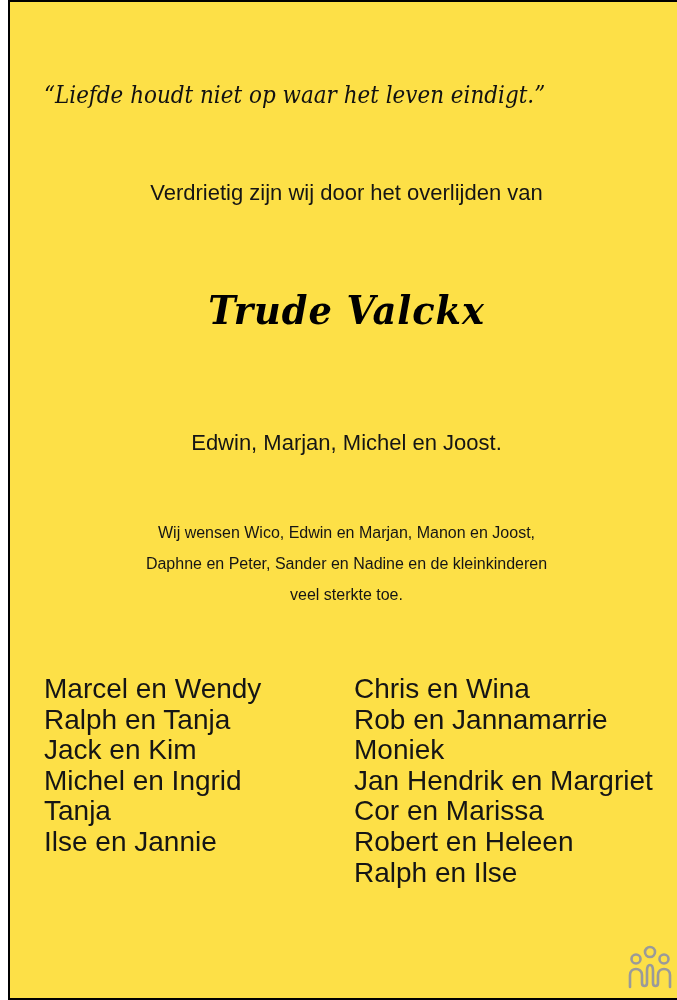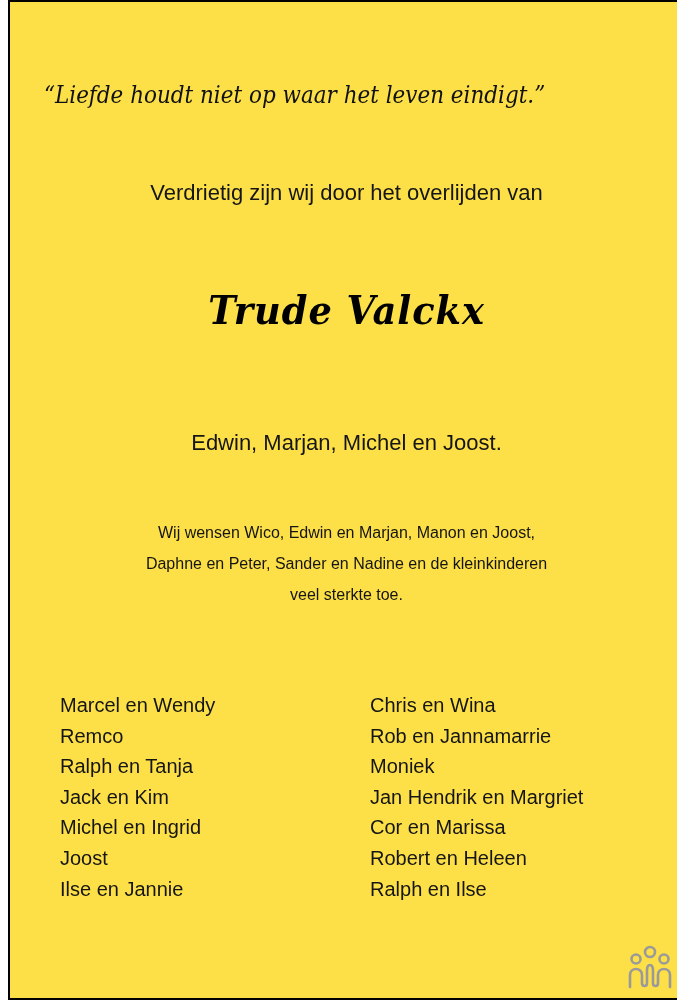--- a/index.html
+++ b/index.html
@@ -20,22 +20,22 @@
   }
   .intro { top: 178px; font-size: 22px; }
   .name {
     top: 284px; font-family: "DejaVu Serif", serif; font-style: italic; font-weight: bold;
     font-size: 40px; color: #000; letter-spacing: 1px;
     transform: scaleX(0.92);
   }
   .relation { top: 425px; font-size: 22px; line-height: 31px; }
   .wishes { top: 515px; font-size: 16px; line-height: 31px; }
   .names-col {
-    position: absolute; top: 672px; list-style: none; margin: 16px; padding: 0;
-    font-family: "Liberation Sans", sans-serif; font-size: 20px; line-height: 30.6px; color: #151515;
+    position: absolute; top: 672px; list-style: none; margin: 0; padding: 0;
+    font-family: "Liberation Sans", sans-serif; font-size: 28px; line-height: 30.6px; color: #151515;
   }
   .col-left { left: 34px; }
   .col-right { left: 344px; }
   .names-col li { white-space: nowrap; }
   .logo { position: absolute; left: 617px; top: 943px; width: 46px; height: 44px; }
 </style>
 </head>
 <body>
 
 <div class="frame">
@@ -50,25 +50,24 @@
   </div>
 
   <div class="centered wishes">
     <div>Wij wensen Wico, Edwin en Marjan, Manon en Joost,</div>
     <div>Daphne en Peter, Sander en Nadine en de kleinkinderen</div>
     <div>veel sterkte toe.</div>
   </div>
 
   <ul class="names-col col-left">
     <li>Marcel en Wendy</li>
-    <li>Remco</li>
     <li>Ralph en Tanja</li>
     <li>Jack en Kim</li>
     <li>Michel en Ingrid</li>
-    <li>Joost</li>
+    <li>Tanja</li>
     <li>Ilse en Jannie</li>
   </ul>
 
   <ul class="names-col col-right">
     <li>Chris en Wina</li>
     <li>Rob en Jannamarrie</li>
     <li>Moniek</li>
     <li>Jan Hendrik en Margriet</li>
     <li>Cor en Marissa</li>
     <li>Robert en Heleen</li>

